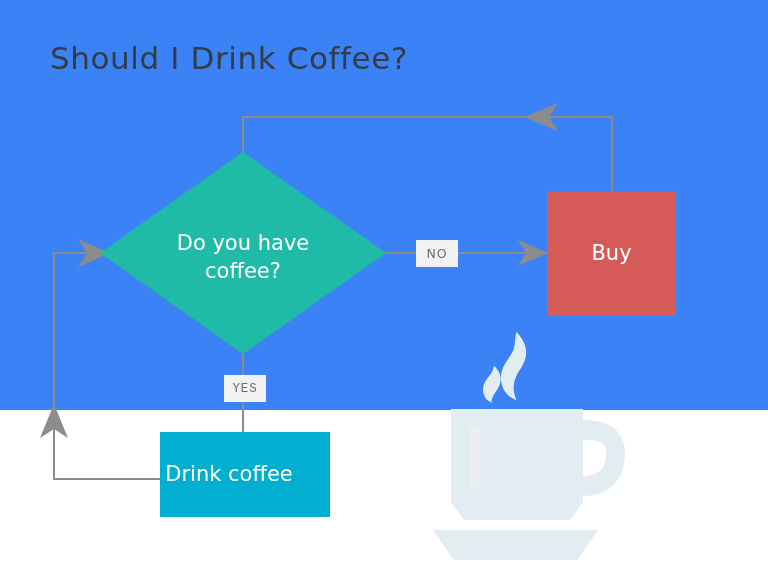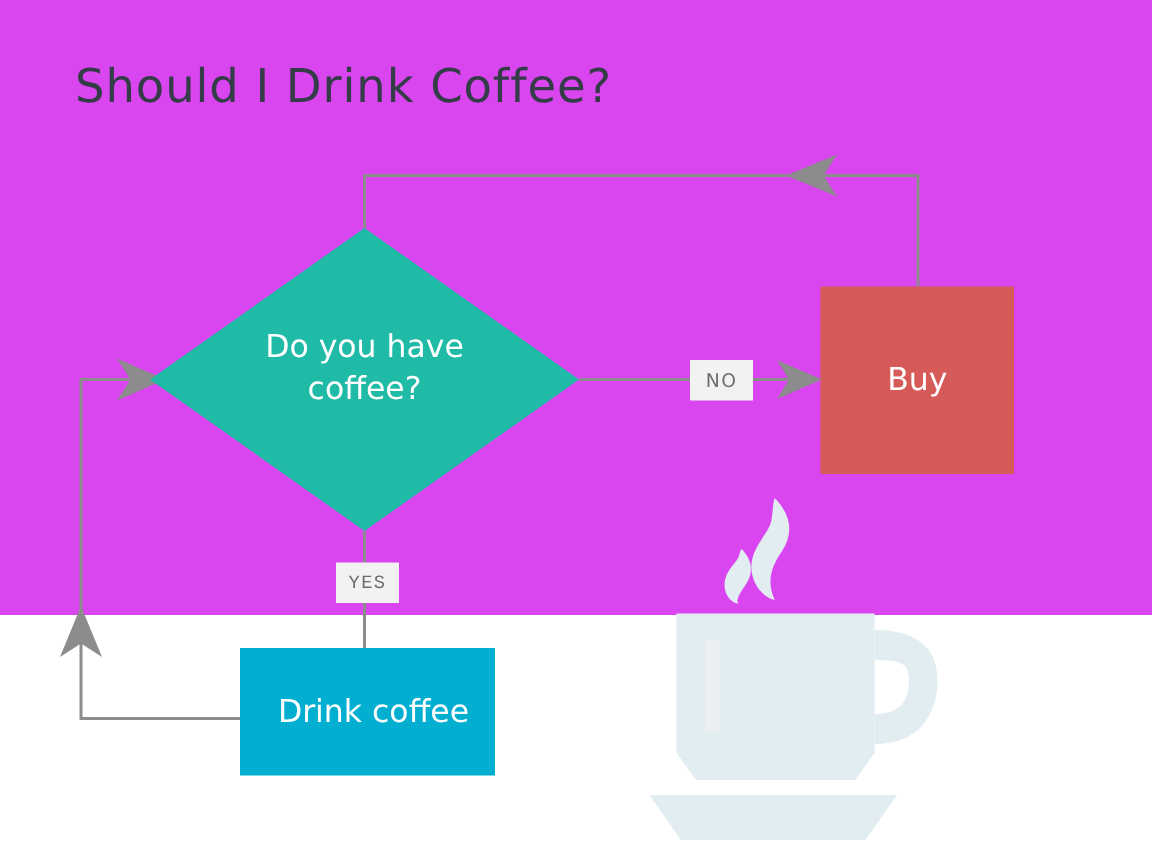--- a/index.html
+++ b/index.html
@@ -9,21 +9,21 @@
   body {
     width: 768px;
     height: 576px;
     overflow: hidden;
     font-family: "DejaVu Sans", sans-serif;
   }
   #stage {
     position: relative;
     width: 768px;
     height: 410px;
-    background: #d946ef;
+    background: #3b82f6;
   }
   
   #watermark {
     position: absolute;
     left: 420px;
     top: 330px;
     width: 260px;
     height: 246px;
     pointer-events: none;
   }
@@ -64,21 +64,21 @@
   }
   #decision-node {
     position: absolute;
     left: 100px;
     top: 152px;
     width: 286px;
     height: 202px;
   }
   #decision-label {
     left: 100px;
-    top: 144px;
+    top: 156px;
     width: 286px;
     height: 202px;
   }
   #buy-node {
     position: absolute;
     left: 547px;
     top: 191px;
     width: 129px;
     height: 125px;
     background: #d65a57;
@@ -92,39 +92,39 @@
   }
   #drink-node {
     position: absolute;
     left: 160px;
     top: 432px;
     width: 170px;
     height: 85px;
     background: #03afd0;
   }
   #drink-label {
-    left: 164px;
+    left: 144px;
     top: 432px;
     width: 170px;
     height: 85px;
   }
   
   .edge-label {
     position: absolute;
     background: #f2f2f2;
     color: #6d6d6d;
     font-family: "DejaVu Sans", sans-serif;
     font-size: 12.5px;
     letter-spacing: 0.9px;
     display: flex;
     align-items: center;
     justify-content: center;
   }
   #label-no {
-    left: 460px;
+    left: 416px;
     top: 240px;
     width: 42px;
     height: 27px;
   }
   #label-yes {
     left: 224px;
     top: 375px;
     width: 42px;
     height: 27px;
     font-family: Liberation Mono, monospace;

